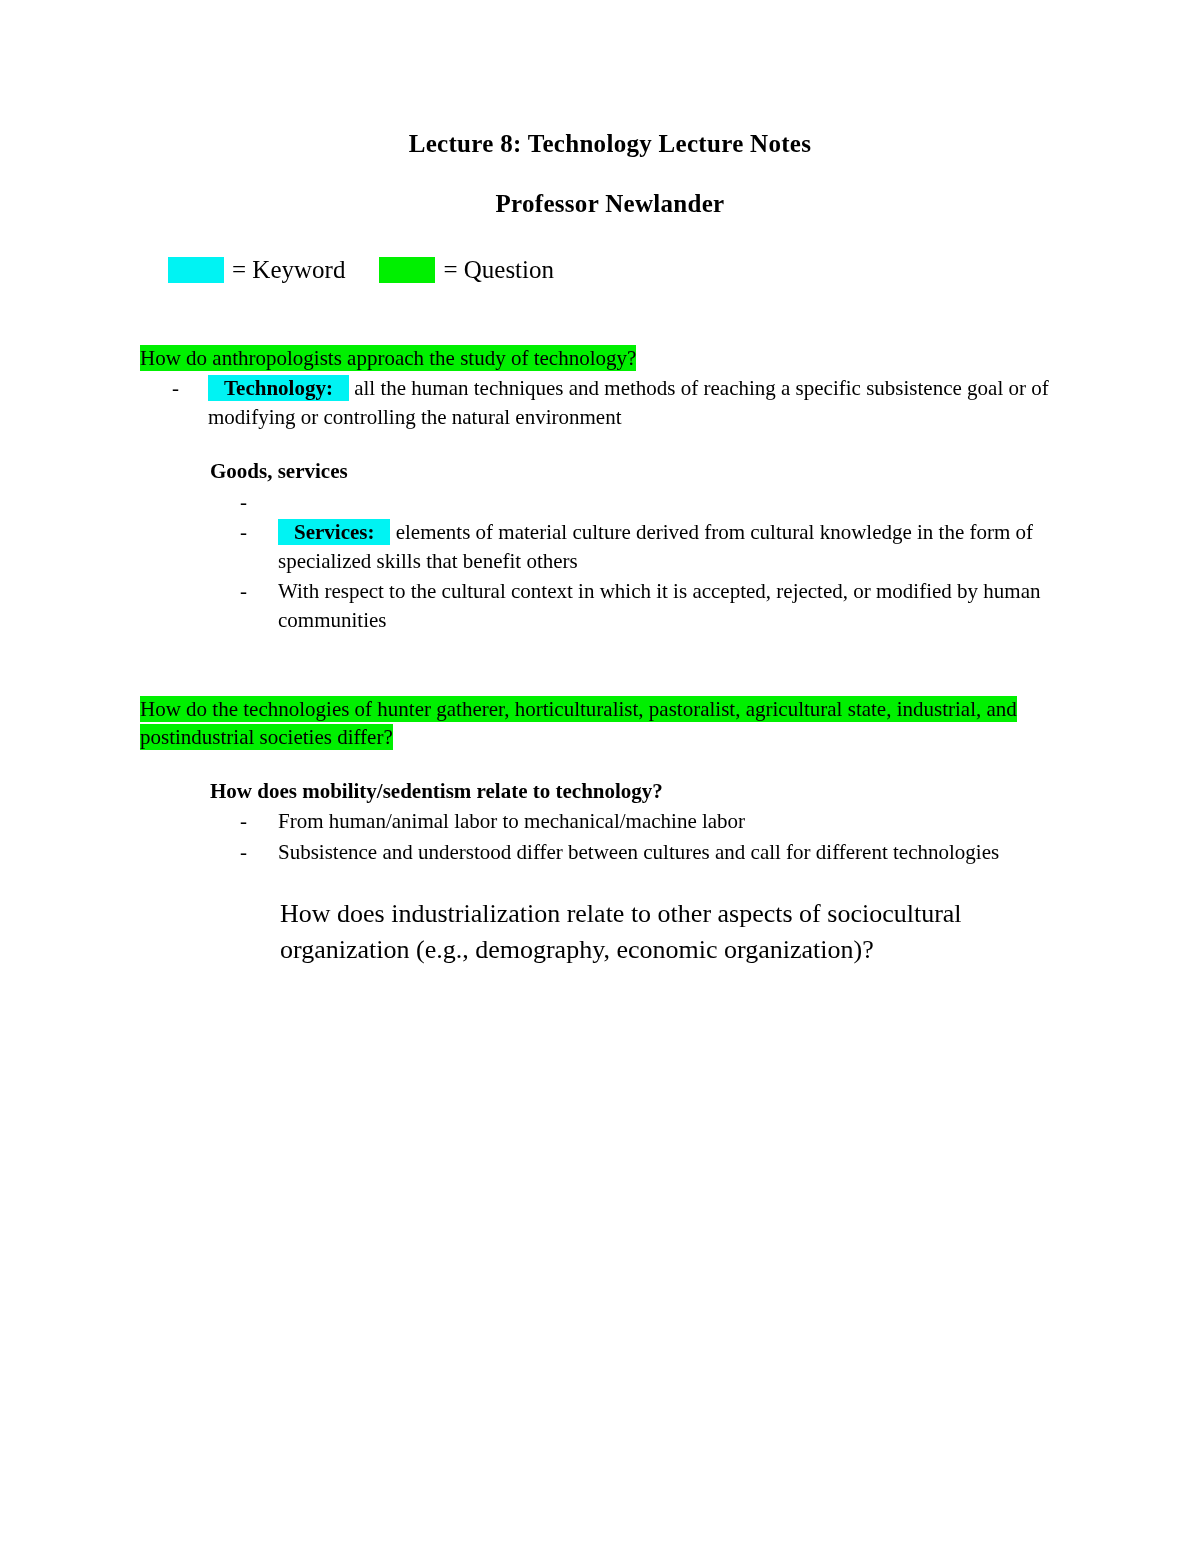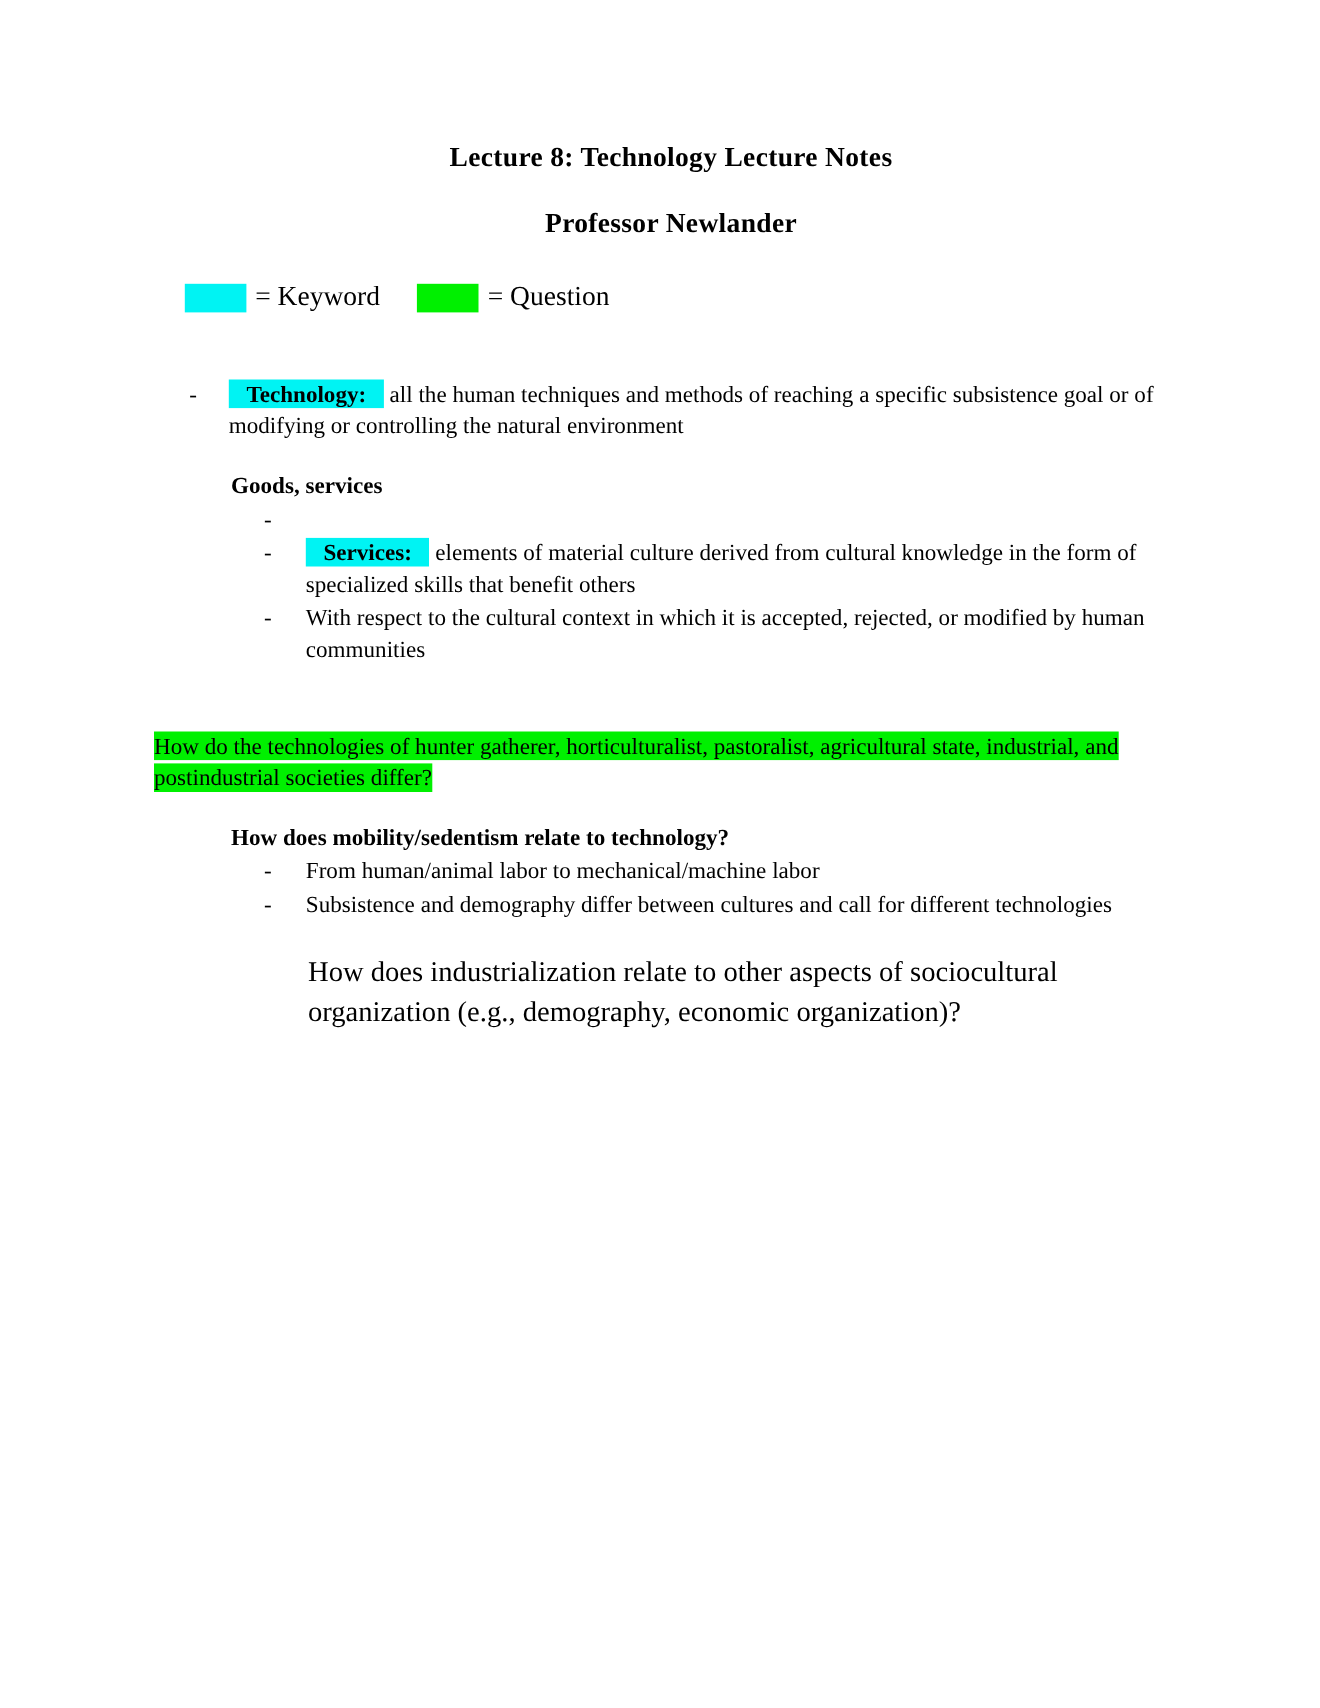--- a/index.html
+++ b/index.html
@@ -38,21 +38,21 @@
   }
   .title-line2 {
     font-weight: bold;
     font-size: 25px;
     margin-top: 28px;
   }
   .legend {
     margin-top: 36px;
     font-size: 25px;
     display: flex;
-    align-items: flex-end;
+    align-items: center;
     padding-left: 28px;
   }
   .swatch {
     display: inline-block;
     width: 56px;
     height: 26px;
     vertical-align: middle;
   }
   .legend-text {
     margin-left: 8px;
@@ -133,20 +133,23 @@
     </div>
 
     <div class="legend">
       <span class="swatch hl-cyan"></span>
       <span class="legend-text">= Keyword</span>
       <span class="swatch hl-green"></span>
       <span class="legend-text">= Question</span>
     </div>
 
     <div class="section">
+      <div class="qline">
+        <span class="qhl">How do anthropologists approach the study of technology?</span>
+      </div>
 
       <div class="lvl1">
         <span class="dash">-</span>
         <span class="body"><span class="kw">Technology:</span> <span>all the human techniques and methods of reaching a specific subsistence goal or of modifying or controlling the natural environment</span></span>
       </div>
 
       <div class="plain">Goods, services</div>
 
       <div class="lvl2">
         <span class="dash">-</span>
@@ -172,20 +175,20 @@
       <div class="plain">How does mobility/sedentism relate to technology?</div>
 
       <div class="lvl2">
         <span class="dash">-</span>
         <span class="body">From human/animal labor to mechanical/machine labor</span>
       </div>
 
 
       <div class="lvl2">
         <span class="dash">-</span>
-        <span class="body">Subsistence and demography differ between cultures and call for different technologies</span>
+        <span class="body">Subsistence and understood differ between cultures and call for different technologies</span>
       </div>
 
       <div class="indent3">How does industrialization relate to other aspects of sociocultural organization (e.g., demography, economic organization)?</div>
     </div>
 
   </div>
 </div>
 
 </body></html>

